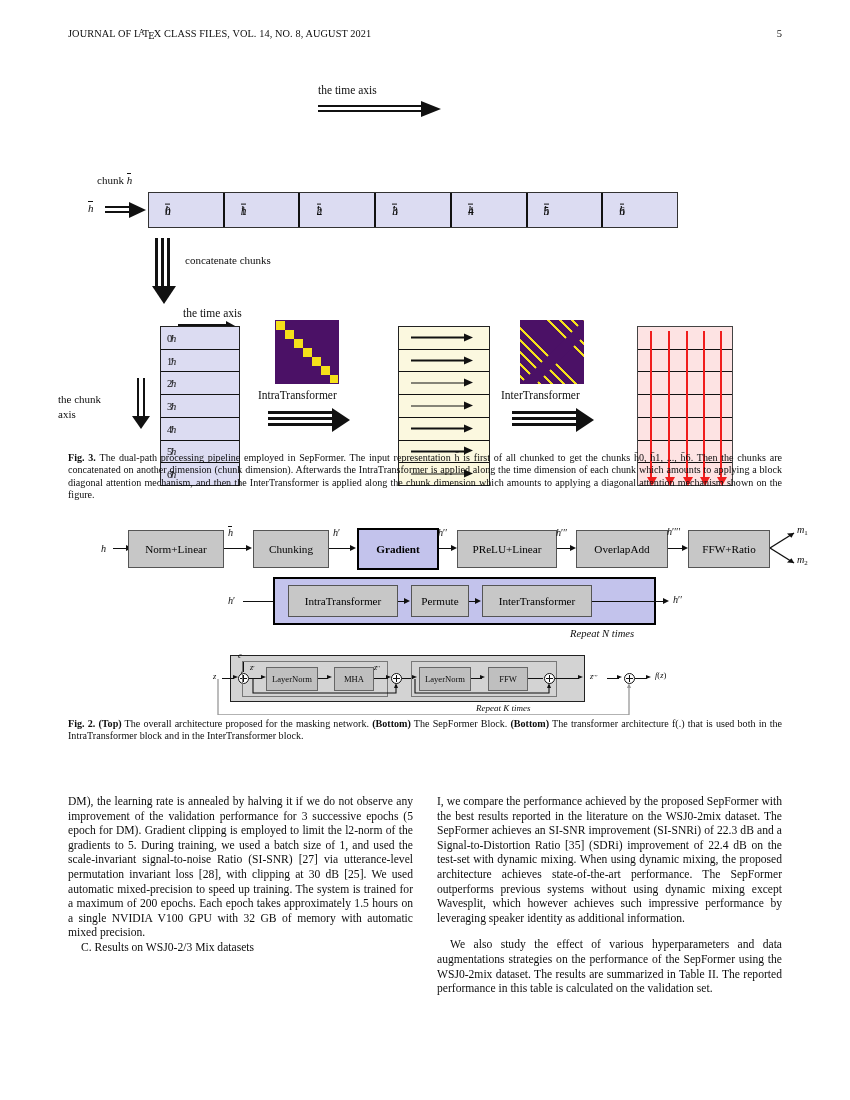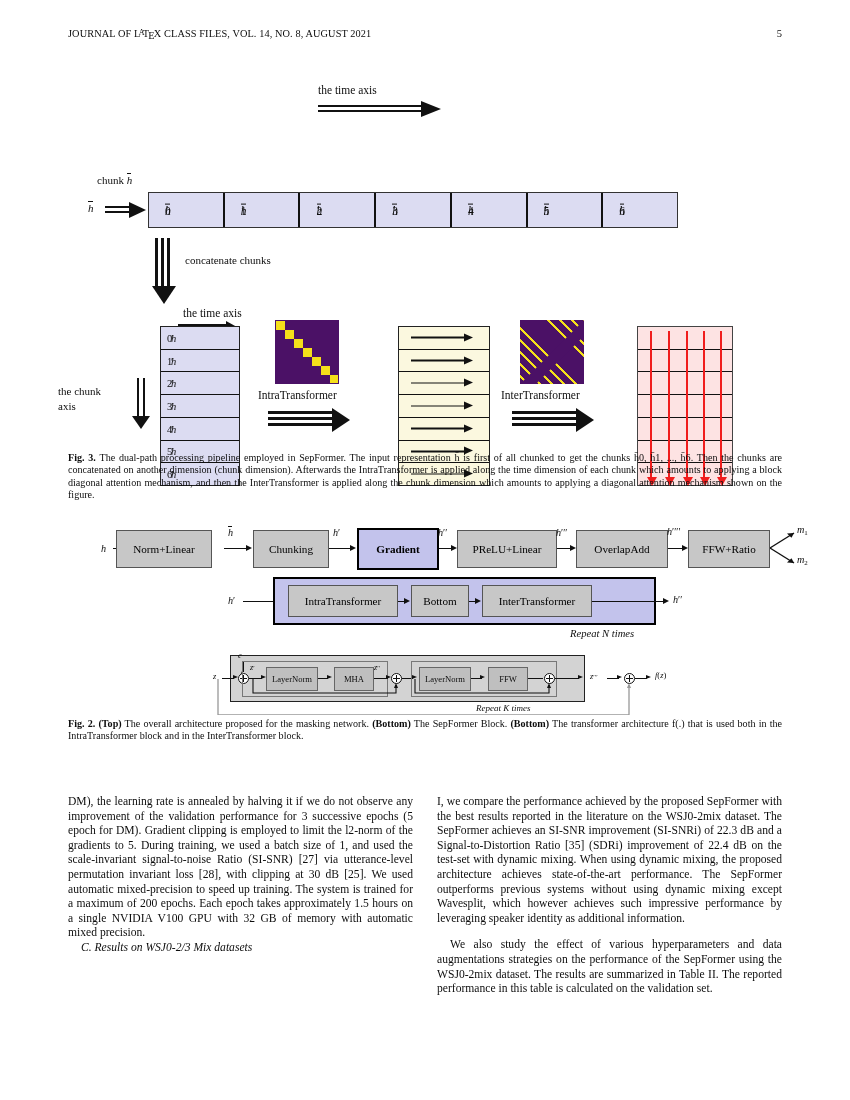--- a/index.html
+++ b/index.html
@@ -220,21 +220,21 @@
 
   
   .colL { position:absolute; left:68px; top:795px; width:345px; }
   .colR { position:absolute; left:437px; top:795px; width:345px; }
   .bodytext p {
     margin:0; font-size:11.6px; line-height:14.6px; text-align:justify;
     text-indent:13px;
   }
   .bodytext p.noind { text-indent:0; }
   .secthead {
-    font-style:italic; font-size:11.6px; margin:13px 0 3px 0; text-indent:0;
+    font-size:11.6px; margin:13px 0 3px 0; text-indent:0;
   }
 </style>
 </head>
 <body>
 
 <div class="page">
 
   <div class="runhead">
     <div class="ttl"><span>JOURNAL OF </span><span class="latex"><span class="a">L</span><span class="t" style="font-size:8px;position:relative;top:-2.5px;margin-left:-1.5px;">A</span><span class="a" style="margin-left:-1px;">T</span><span class="e">E</span><span class="a">X</span></span><span> CLASS FILES, VOL. 14, NO. 8, AUGUST 2021</span></div>
     <div class="pg">5</div>
@@ -315,21 +315,21 @@
     </div>
     <div class="chunklabel" style="left:185px; top:192px;">concatenate chunks</div>
 
     <div class="chunklabel" style="left:183px; top:245px; font-size:11.5px;">the time axis</div>
     <div class="thinArrow" style="left:178px; top:261px; width:62px;">
       <div class="s1" style="width:50px;"></div>
       <div class="s2" style="width:50px;"></div>
       <div class="t" style="left:48px;"></div>
     </div>
 
-    <div class="chunklabel" style="left:58px; top:322px; line-height:15px;">
+    <div class="chunklabel" style="left:58px; top:330px; line-height:15px;">
       <span>the chunk</span><br>
       <span>axis</span>
     </div>
     <div class="vArrow" style="left:134px; top:316px; width:14px; height:52px;">
       <div class="sh" style="left:3px; top:0; height:40px;"></div>
       <div class="sh" style="left:9px; top:0; height:40px;"></div>
       <div class="hd" style="left:-2px; top:38px;"></div>
     </div>
 
     <div class="colstack">
@@ -499,21 +499,21 @@
     <b>Fig. 3.</b>
     <span>The dual-path processing pipeline employed in SepFormer. The input representation h̄ is first of all chunked to get the chunks h̄0, h̄1, ..., h̄6. Then the chunks are concatenated on another dimension (chunk dimension). Afterwards the IntraTransformer is applied along the time dimension of each chunk which amounts to applying a block diagonal attention mechanism, and then the InterTransformer is applied along the chunk dimension which amounts to applying a diagonal attention mechanism shown on the figure.</span>
   </div>
 
   <div id="fig4">
 
     <div class="edgelabel" style="left:101px; top:28px;"><span class="mi">h</span></div>
     <div class="connLine" style="left:113px; top:33px; width:14px;"></div>
     <div class="connHead" style="left:126px; top:29.5px;"></div>
 
-    <div class="nodebox" style="left:116px; top:15px; width:96px; height:38px;">Norm+Linear</div>
+    <div class="nodebox" style="left:128px; top:15px; width:96px; height:38px;">Norm+Linear</div>
 
     <div class="connLine" style="left:224px; top:33px; width:23px;"></div>
     <div class="connHead" style="left:246px; top:29.5px;"></div>
     <div class="edgelabel" style="left:228px; top:12px;"><span class="mi bar-h">h</span></div>
 
     <div class="nodebox" style="left:253px; top:15px; width:76px; height:38px;">Chunking</div>
 
     <div class="connLine" style="left:329px; top:33px; width:22px;"></div>
     <div class="connHead" style="left:350px; top:29.5px;"></div>
     <div class="edgelabel" style="left:333px; top:12px;"><span class="mi">h</span><span class="prime">′</span></div>
@@ -549,21 +549,21 @@
 
     <div class="edgelabel" style="left:228px; top:80px;"><span class="mi">h</span><span class="prime">′</span></div>
     <div class="connLine" style="left:243px; top:86px; width:43px;"></div>
     <div class="connHead" style="left:285px; top:82.5px;"></div>
 
     <div class="blockpanel" style="left:273px; top:62px; width:383px; height:48px;"></div>
 
     <div class="nodebox" style="left:288px; top:70px; width:110px; height:32px;">IntraTransformer</div>
     <div class="connLine" style="left:398px; top:86px; width:7px;"></div>
     <div class="connHead" style="left:404px; top:82.5px;"></div>
-    <div class="nodebox" style="left:411px; top:70px; width:58px; height:32px;">Bottom</div>
+    <div class="nodebox" style="left:411px; top:70px; width:58px; height:32px;">Permute</div>
     <div class="connLine" style="left:469px; top:86px; width:7px;"></div>
     <div class="connHead" style="left:475px; top:82.5px;"></div>
     <div class="nodebox" style="left:482px; top:70px; width:110px; height:32px;">InterTransformer</div>
 
     <div class="connLine" style="left:592px; top:86px; width:72px;"></div>
     <div class="connHead" style="left:663px; top:82.5px;"></div>
     <div class="edgelabel" style="left:673px; top:79px;"><span class="mi">h</span><span class="prime">′′</span></div>
 
     <div class="repeatlbl" style="left:570px; top:113px;">Repeat N times</div>
 

